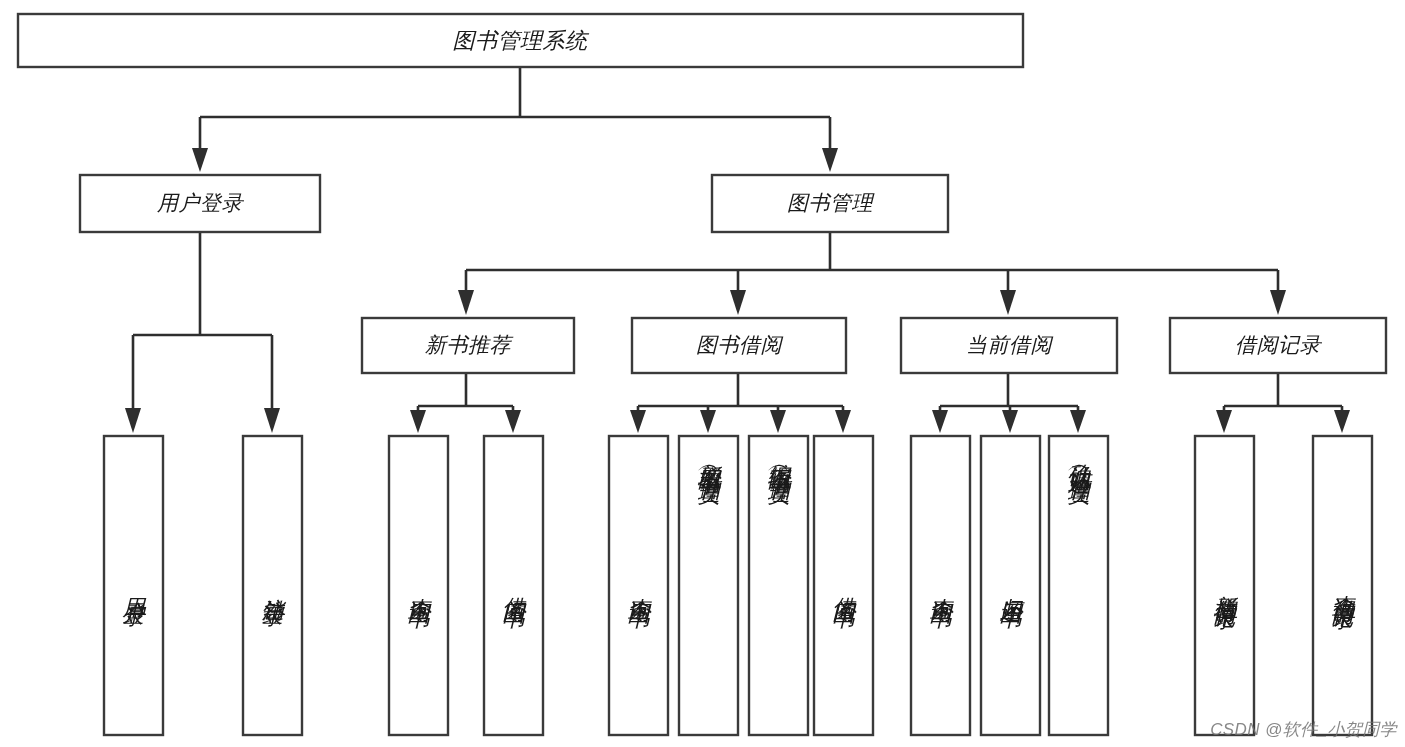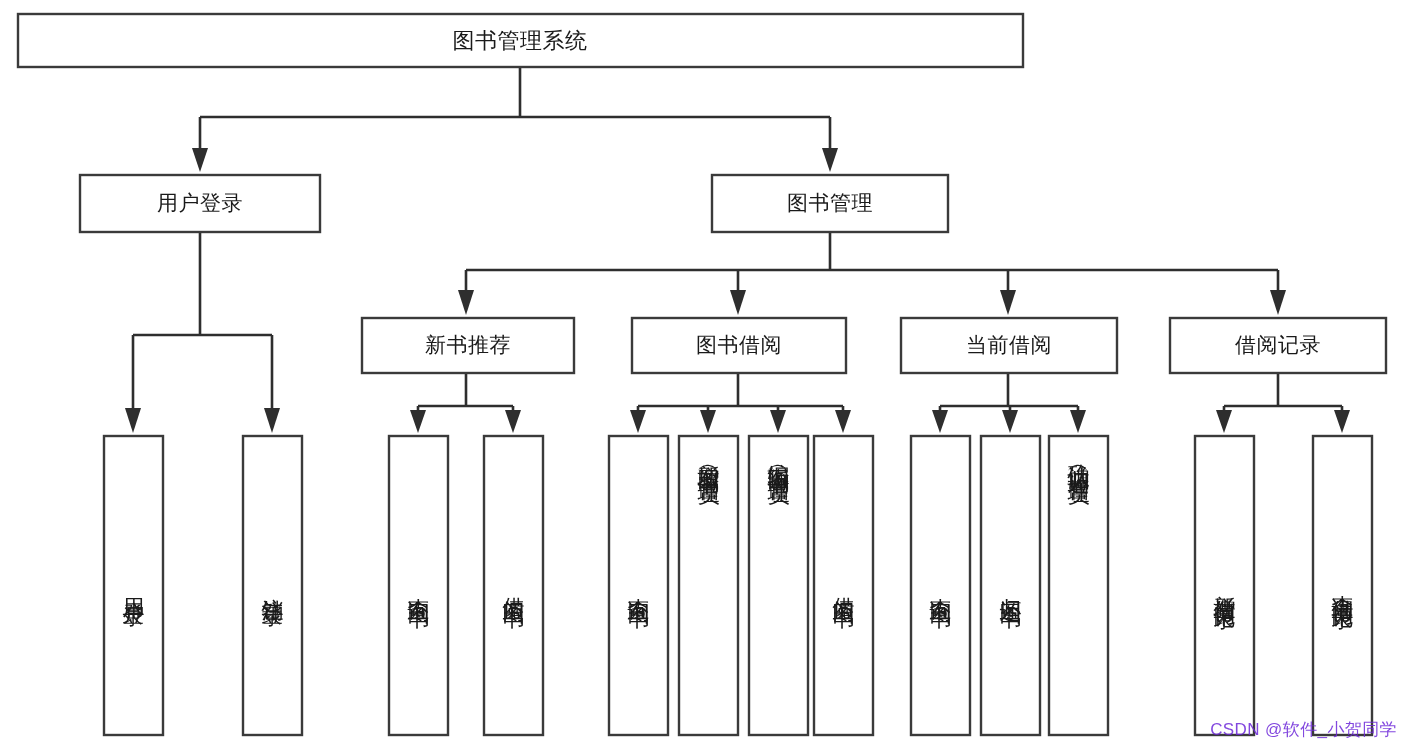--- a/index.html
+++ b/index.html
@@ -10,20 +10,21 @@
   }
   body {
     font-family: "Liberation Sans", "DejaVu Sans", sans-serif;
   }
   #diagram-root {
     position: relative;
     width: 1405px;
     height: 747px;
     background: #ffffff;
     overflow: hidden;
+    font-style: italic;
   }
   svg#diagram-canvas {
     position: absolute;
     top: 0;
     left: 0;
     width: 1405px;
     height: 747px;
     display: block;
   }
   .box-rect {
@@ -73,21 +74,21 @@
     color: #1a1a1a;
     letter-spacing: 3px;
     white-space: nowrap;
   }
   #watermark {
     position: absolute;
     right: 8px;
     bottom: 6px;
     font-family: "Liberation Sans", "DejaVu Sans", sans-serif;
     font-size: 17px;
-    color: #6d28d9;
+    color: #737373;
     opacity: 0.85;
     white-space: nowrap;
     letter-spacing: 0.4px;
   }
 </style>
 </head>
 <body>
 
 <div id="diagram-root">
 

